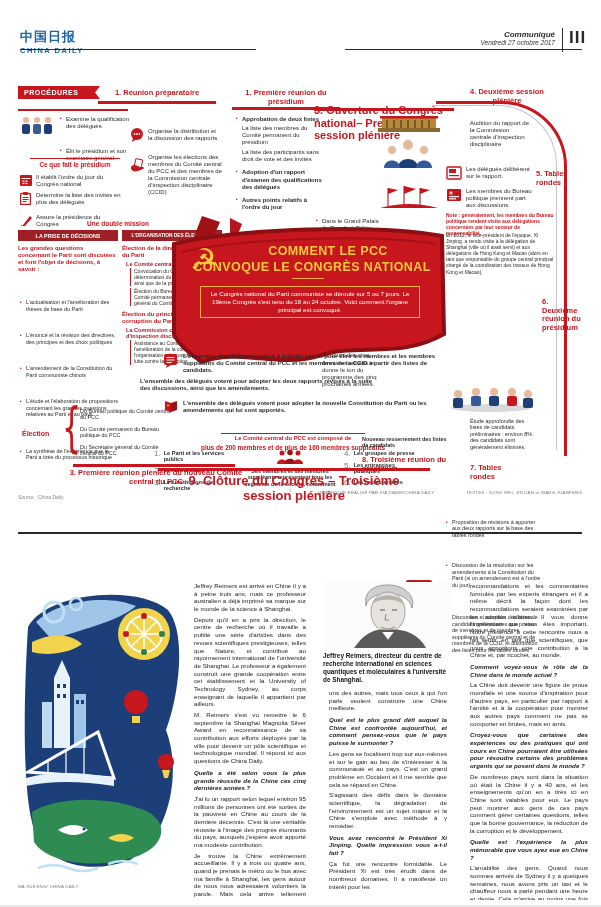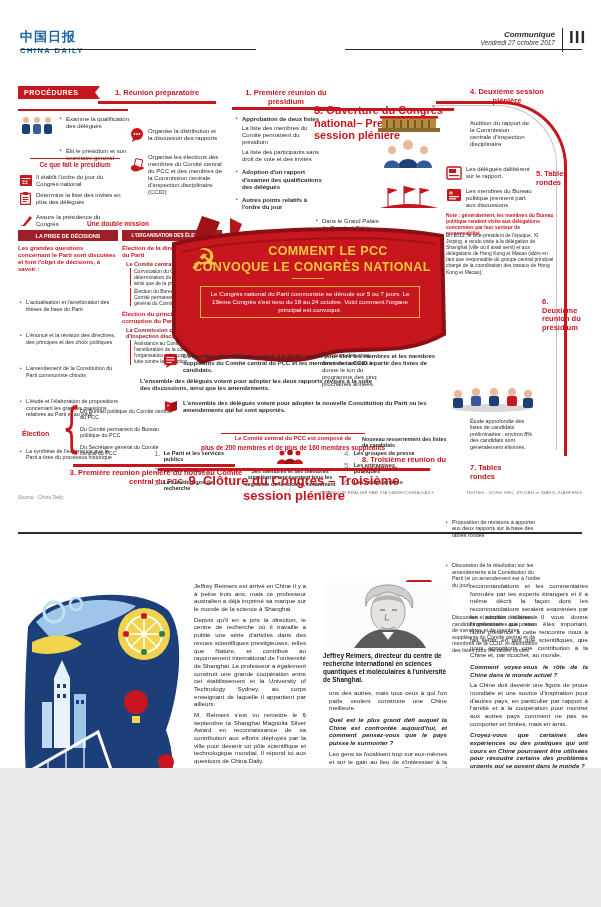--- a/index.html
+++ b/index.html
@@ -1,16 +1,16 @@
 <!DOCTYPE html>
 <html><head>
 <meta charset="utf-8">
 <style>
   html,body{margin:0;padding:0;background:#e9e9e9;}
-  .page{position:relative;width:601px;height:768px;background:#fff;font-family:"Liberation Sans",sans-serif;color:#2b2b2b;overflow:hidden;margin:0 auto;}
+  .page{position:relative;width:601px;height:905px;background:#fff;font-family:"Liberation Sans",sans-serif;color:#2b2b2b;overflow:hidden;margin:0 auto;}
   .abs{position:absolute;}
   
   .brand-cn{font-family:"DejaVu Sans",sans-serif;font-size:13px;font-weight:bold;color:#1b63a6;letter-spacing:1px;}
   .brand-en{font-size:7.5px;font-weight:bold;color:#1b63a6;letter-spacing:1.5px;}
   .hrule{background:#2b2b2b;height:1px;}
   .cwbox{background:#1d6ab2;color:#fff;text-align:center;}
   .cwtop{background:#12518d;font-size:3.6px;letter-spacing:.3px;padding:2px 1px;color:#fff;}
   .cwl1{font-size:16px;font-weight:bold;letter-spacing:.5px;line-height:17px;}
   .cwl2{font-size:16px;font-weight:bold;letter-spacing:.5px;line-height:17px;background:#3f87c4;}
   .iss1{font-size:8px;font-weight:bold;text-align:right;}

